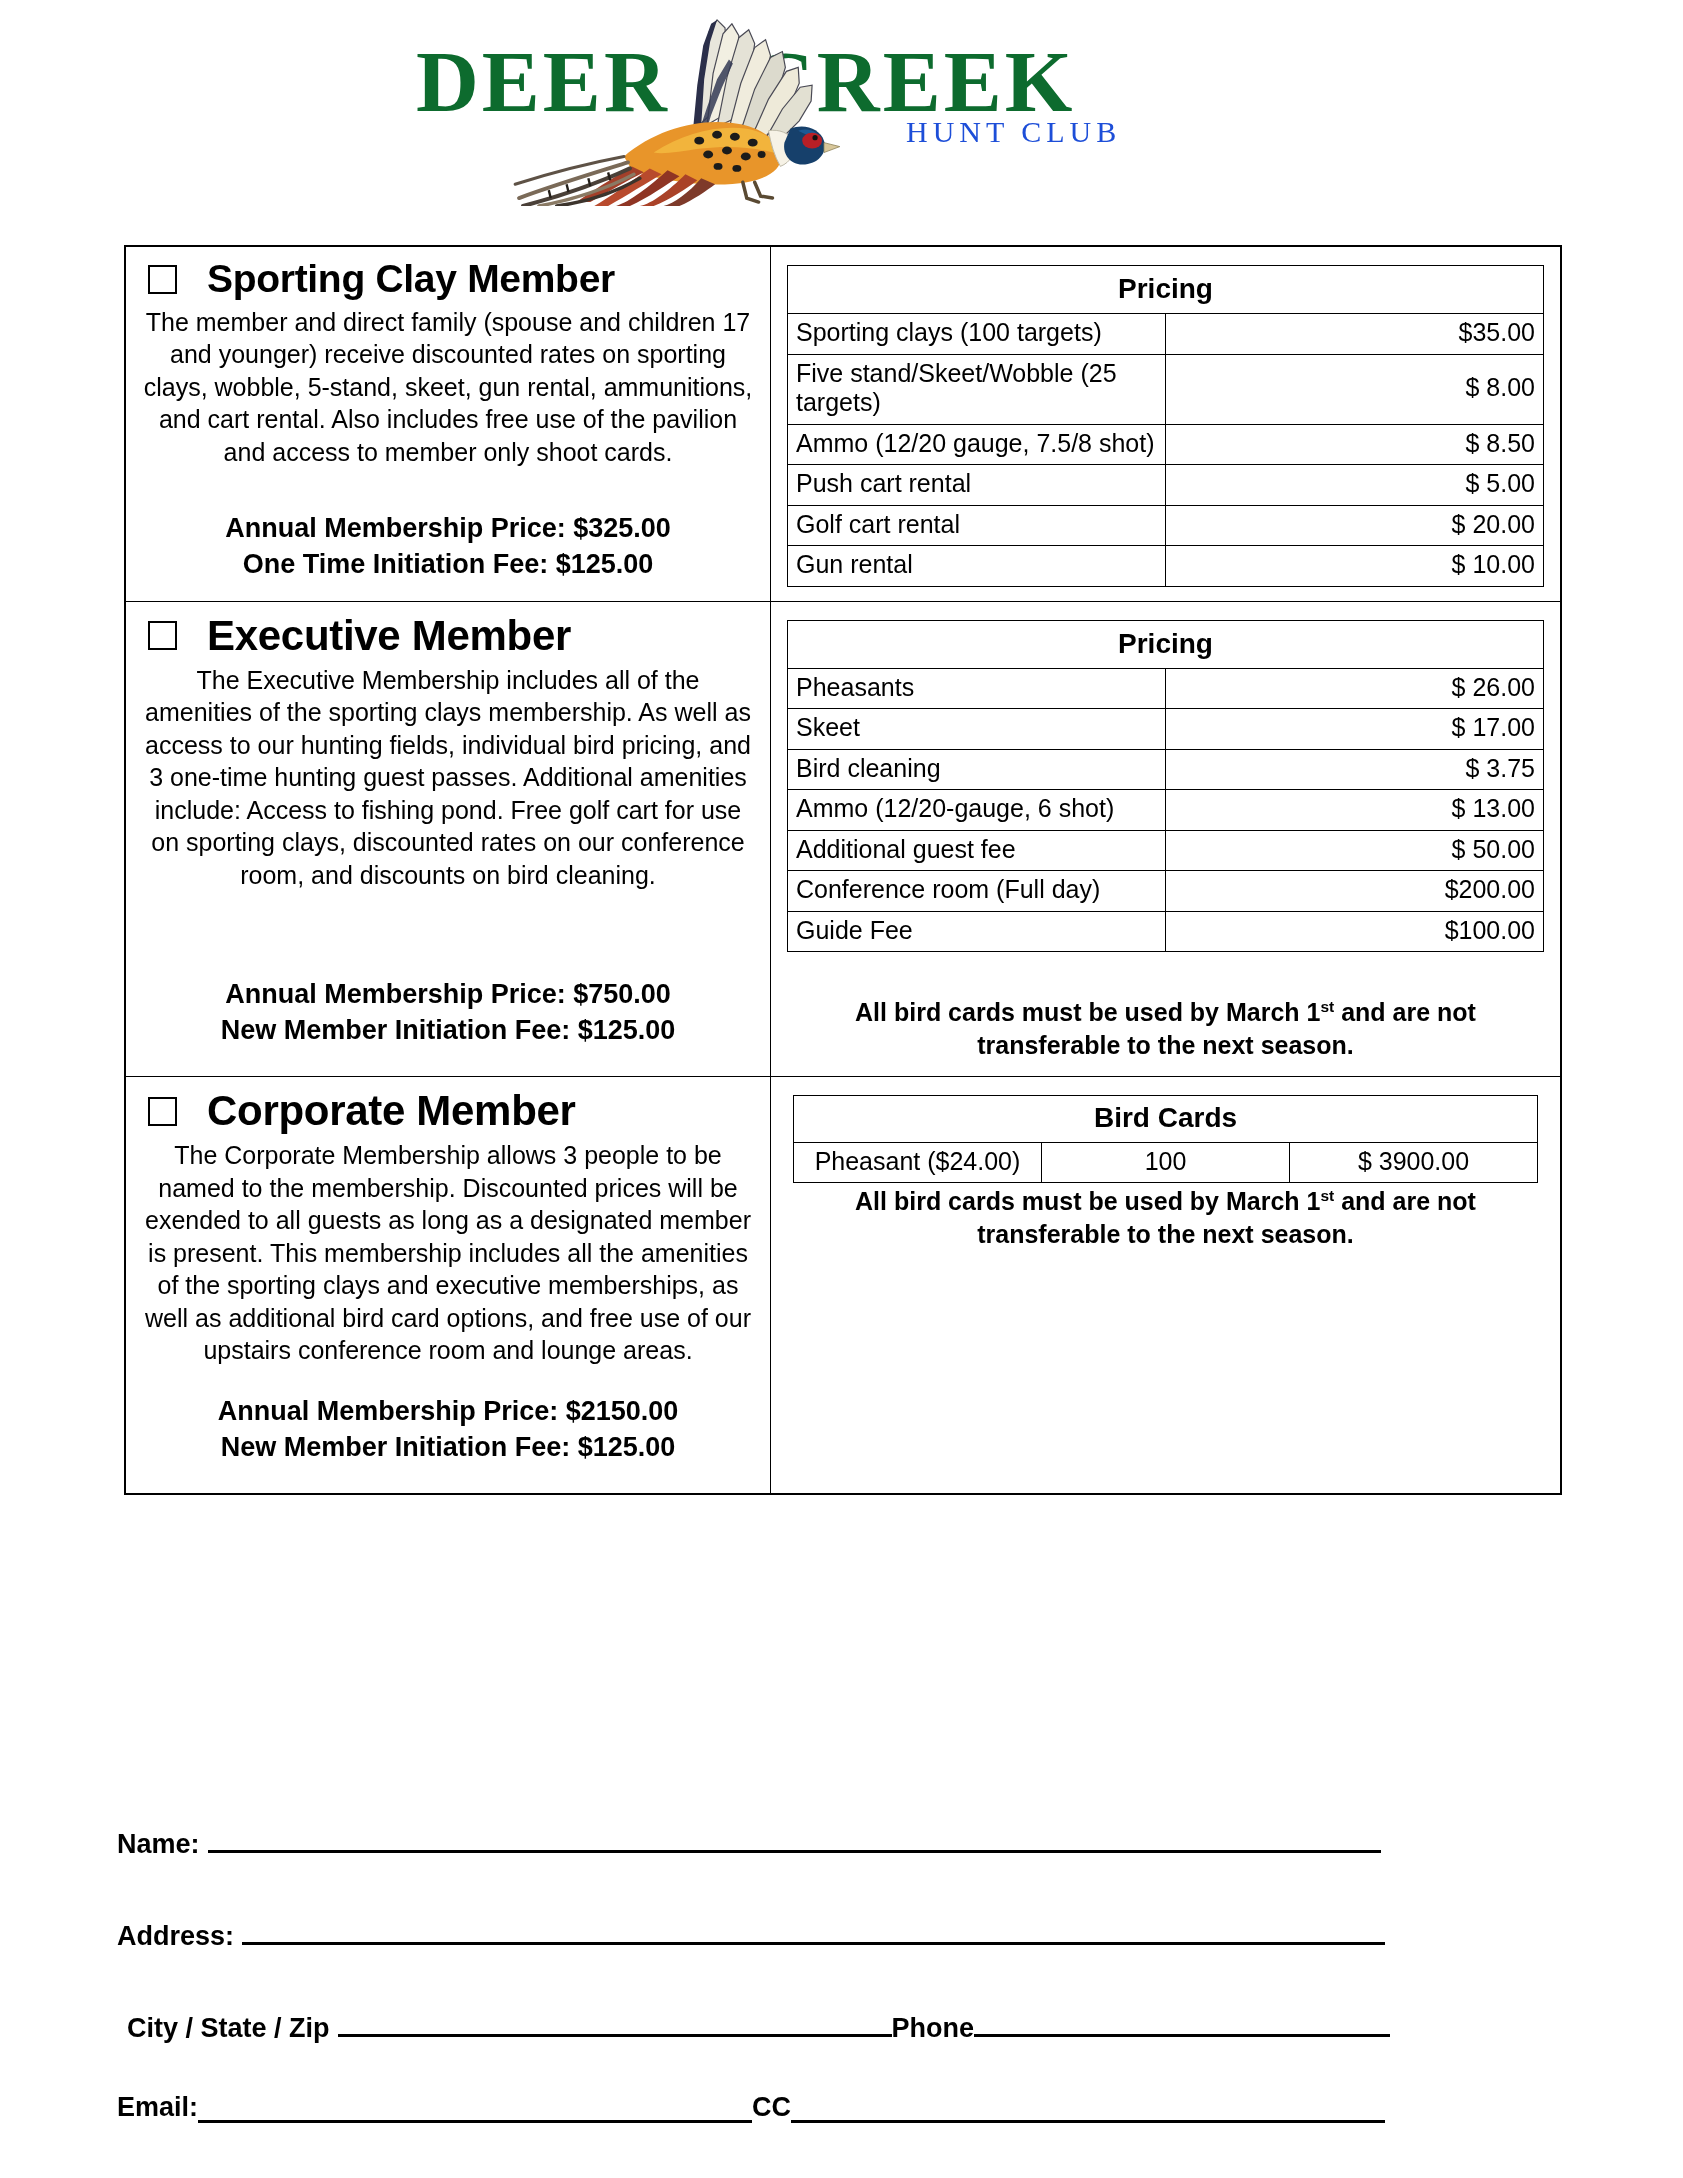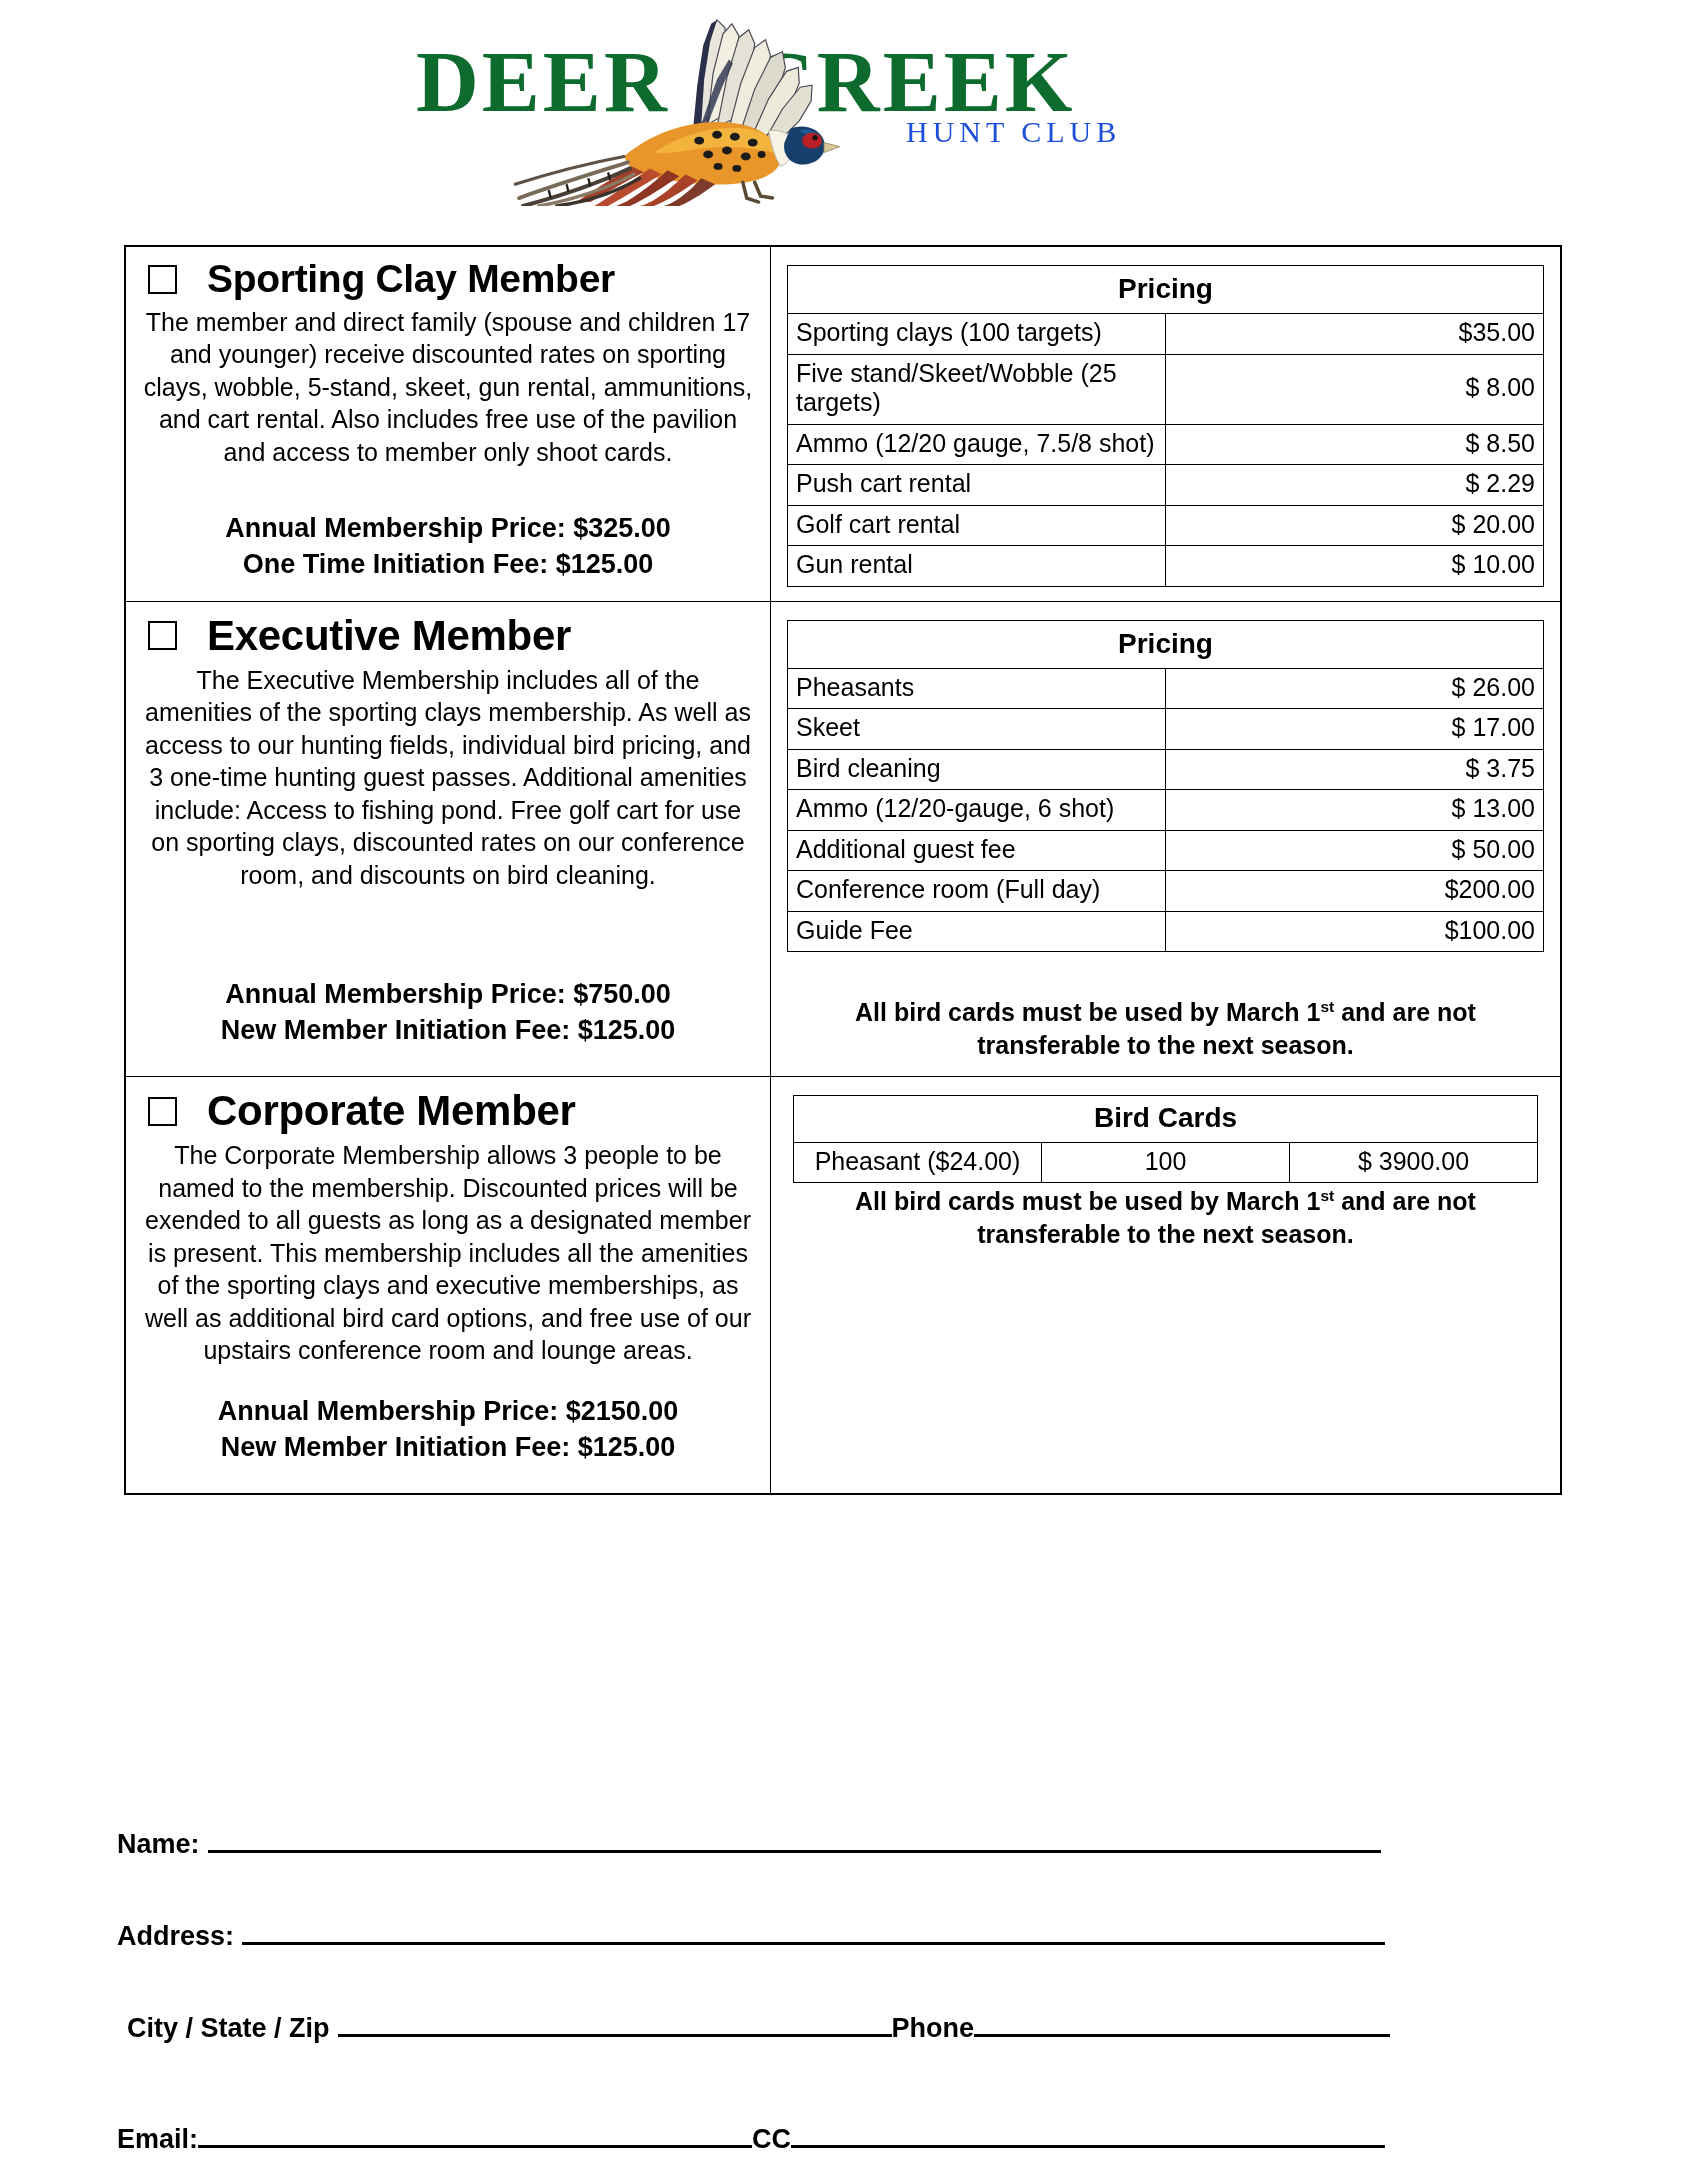--- a/index.html
+++ b/index.html
@@ -203,21 +203,21 @@
   .form-row {
     display: flex;
     align-items: baseline;
     font-size: 27px;
     font-weight: 700;
     white-space: nowrap;
   }
   .form-row.r1 { margin-top: 0; }
   .form-row.r2 { margin-top: 59px; }
   .form-row.r3 { margin-top: 59px; padding-left: 10px; }
-  .form-row.r4 { margin-top: 78px; }
+  .form-row.r4 { margin-top: 48px; align-items: flex-end; }
 
   .field-label { flex: 0 0 auto; }
   .field-line {
     display: inline-block;
     border-bottom: 3px solid #000;
     height: 26px;
     flex: 0 0 auto;
   }
   .line-name    { width: 1173px; }
   .line-address { width: 1143px; }
@@ -335,21 +335,21 @@
           <tr>
             <td class="item">Five stand/Skeet/Wobble (25 targets)</td>
             <td class="amount">$ 8.00</td>
           </tr>
           <tr>
             <td class="item">Ammo (12/20 gauge, 7.5/8 shot)</td>
             <td class="amount">$ 8.50</td>
           </tr>
           <tr>
             <td class="item">Push cart rental</td>
-            <td class="amount">$ 2.29</td>
+            <td class="amount">$ 5.00</td>
           </tr>
           <tr>
             <td class="item">Golf cart rental</td>
             <td class="amount">$ 20.00</td>
           </tr>
           <tr>
             <td class="item">Gun rental</td>
             <td class="amount">$ 10.00</td>
           </tr>
         </tbody>

